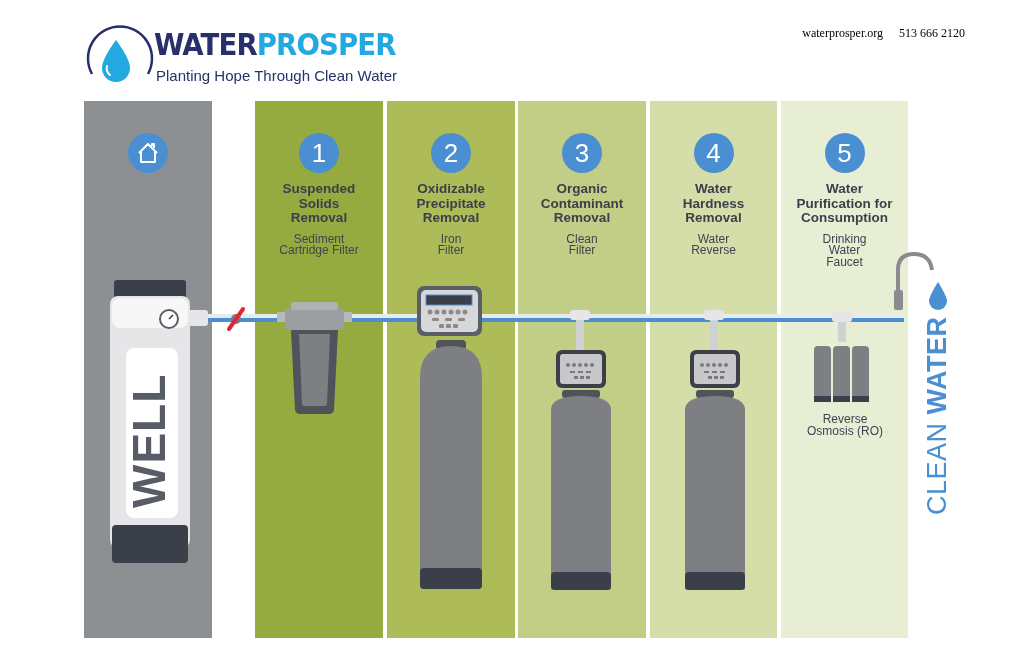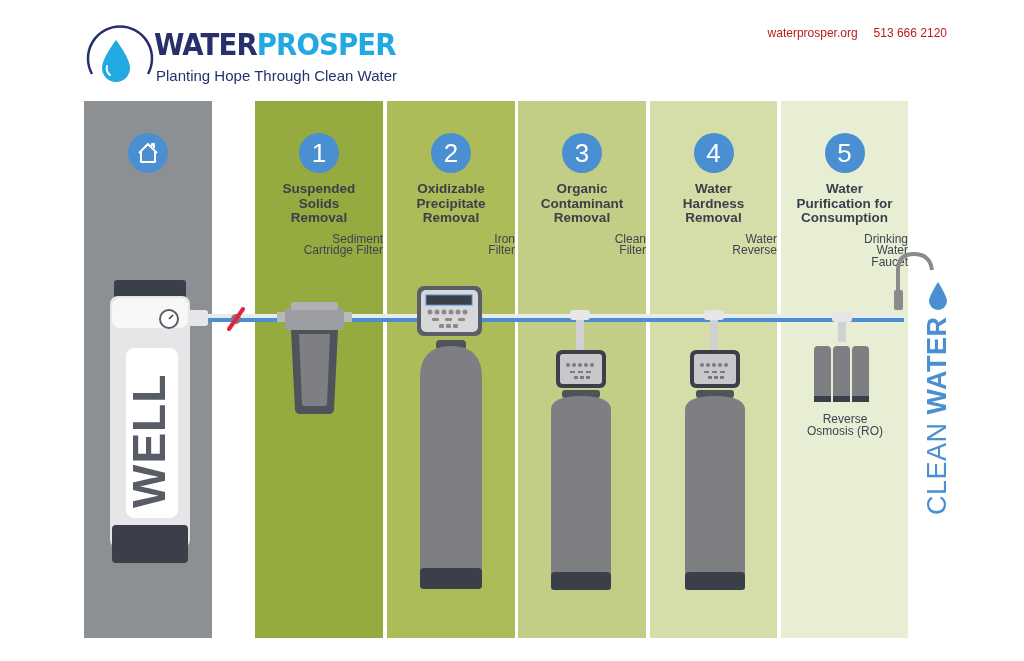--- a/index.html
+++ b/index.html
@@ -6,28 +6,28 @@
     html, body { width: 1024px; height: 661px; background: #ffffff; overflow: hidden; }
     body { position: relative; font-family: "Liberation Sans", sans-serif; }
 
     .logo { position: absolute; left: 82px; top: 22px; width: 360px; height: 70px; }
     .logo-mark { position: absolute; left: 0; top: 0; width: 72px; height: 72px; }
     .logo-title { position: absolute; left: 72px; top: 6px; font-family: "DejaVu Sans", sans-serif; font-weight: 700; font-size: 30px; letter-spacing: -1px; line-height: 34px; transform: scaleX(0.92); transform-origin: left; white-space: nowrap; }
     .logo-title .w { color: #27306b; }
     .logo-title .p { color: #22a9e1; }
     .logo-tag { position: absolute; left: 74px; top: 45px; font-size: 15px; color: #27306b; white-space: nowrap; }
 
-    .contact { position: absolute; top: 26px; right: 77px; font-family: Liberation Sans, sans-serif; font-size: 12px; color: #b91c1c; word-spacing: 0; }
+    .contact { position: absolute; top: 26px; right: 59px; font-family: Liberation Serif, serif; font-size: 12px; color: #000000; word-spacing: 0; }
     .contact span + span { margin-left: 16px; }
 
     .panel { position: absolute; top: 101px; height: 537px; }
     .panel-head { position: absolute; left: 0; right: 0; top: 32px; text-align: center; }
     .badge { width: 40px; height: 40px; border-radius: 50%; background: #4a8fd1; color: #fff; font-size: 26px; line-height: 40px; margin: 0 auto 9px; text-align: center; }
     .stage-title { font-weight: 700; font-size: 13.5px; line-height: 14.5px; color: #3a3f4a; }
-    .stage-sub { font-size: 12px; line-height: 11.5px; color: #3f4450; margin-top: 8px; text-align: right; }
+    .stage-sub { font-size: 12px; line-height: 11.5px; color: #3f4450; margin-top: 8px; }
 
     #p0 { left: 84px; width: 128px; background: #8d9093; }
     #p1 { left: 255px; width: 128px; background: #96ab3f; }
     #p2 { left: 387px; width: 128px; background: #adbb58; }
     #p3 { left: 518px; width: 128px; background: #c2ce85; }
     #p4 { left: 650px; width: 127px; background: #d5dea9; }
     #p5 { left: 781px; width: 127px; background: #e8eed4; }
 
     .pipe { position: absolute; left: 190px; top: 314px; width: 714px; height: 8px; background: #e9eaec; }
     .pipe::after { content: ""; position: absolute; left: 0; right: 0; top: 4px; height: 4px; background: #4a8fd1; }

